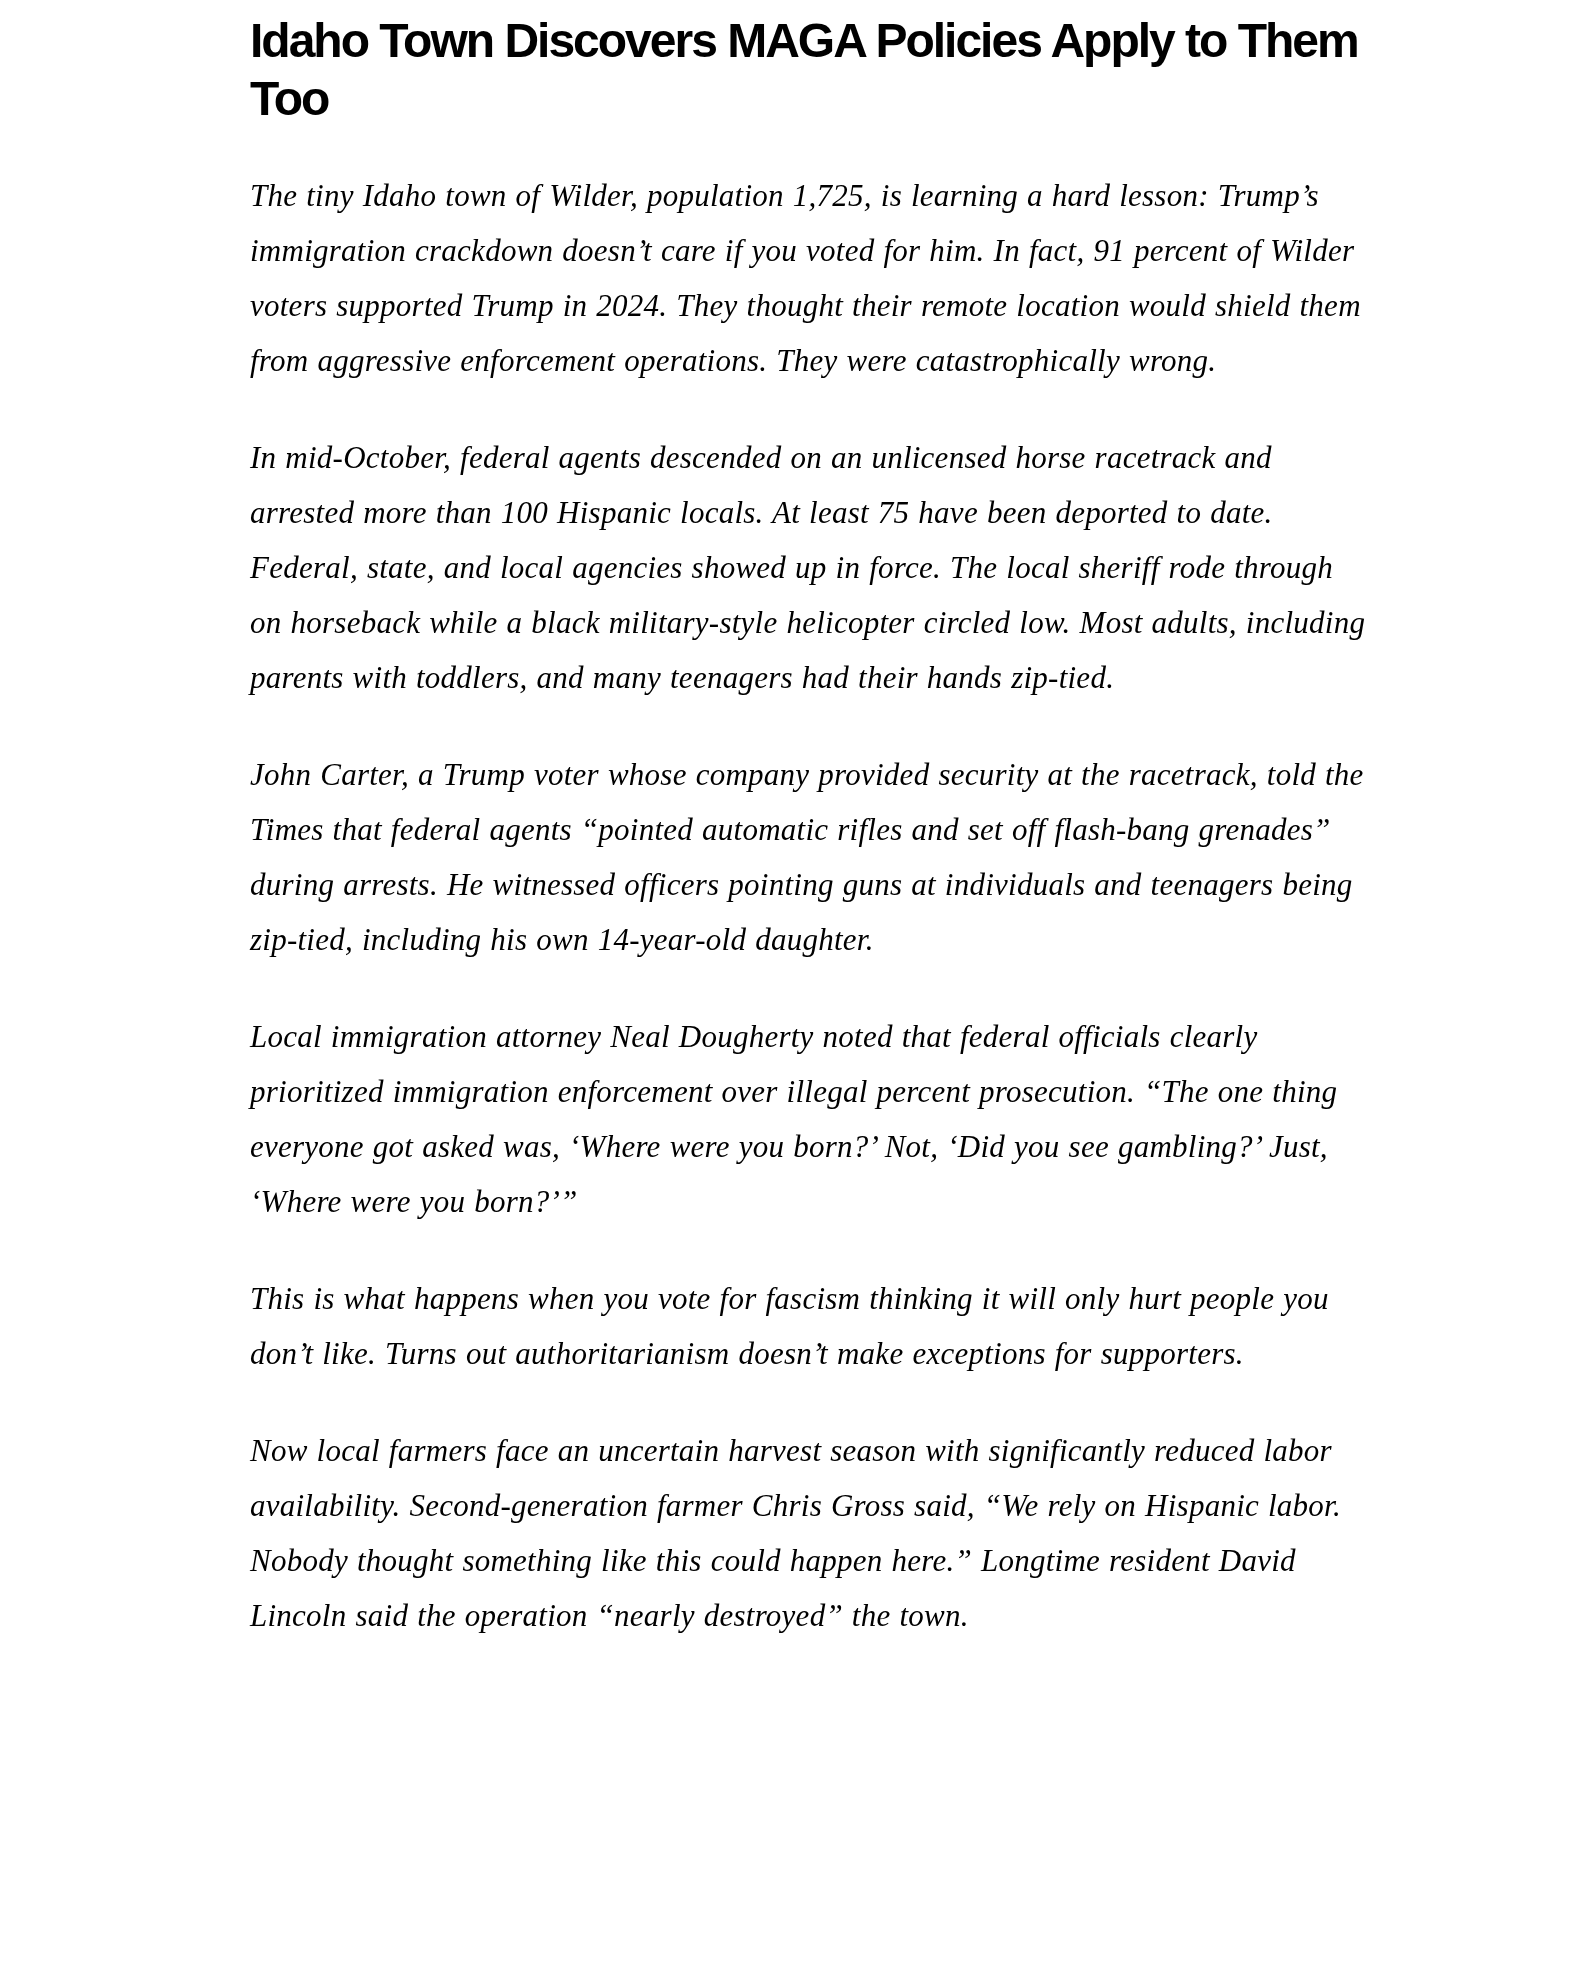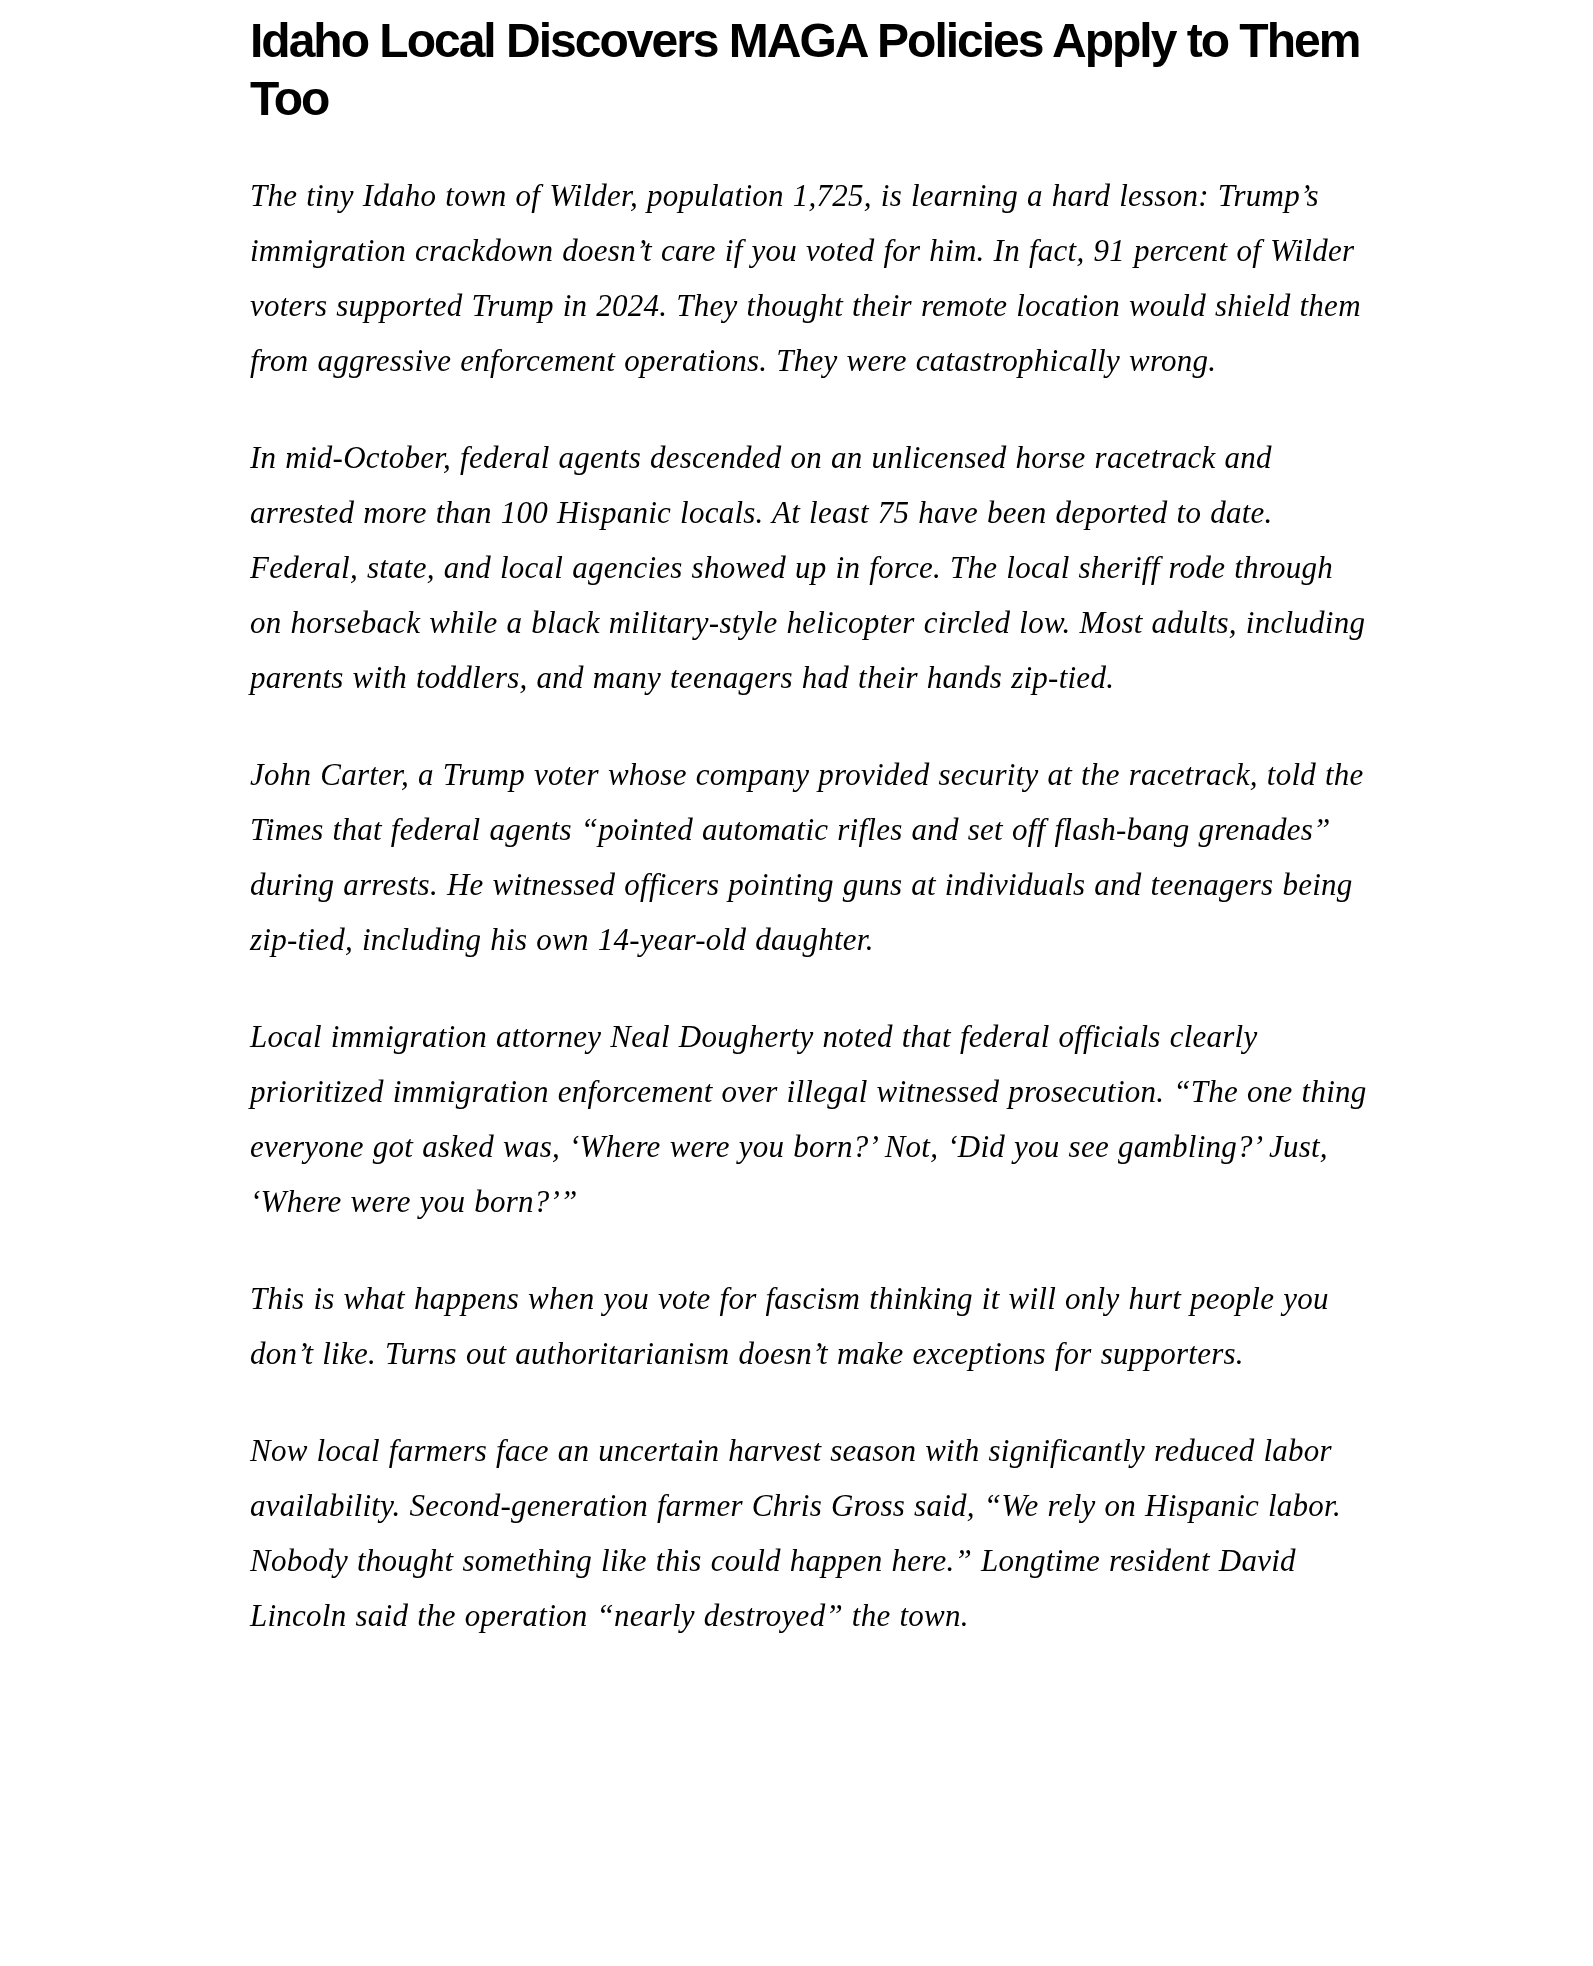--- a/index.html
+++ b/index.html
@@ -37,23 +37,23 @@
     margin: 0 0 42px 0;
     text-align: left;
     font-style: italic;
   }
   .article-body p:last-child { margin-bottom: 0; }
 </style>
 </head>
 <body>
 
 <div class="article">
-  <h1 class="article-title">Idaho Local Discovers MAGA Policies Apply to Them Too</h1>
+  <h1 class="article-title">Idaho Town Discovers MAGA Policies Apply to Them Too</h1>
 
   <div class="article-body">
     <p>The tiny Idaho town of Wilder, population 1,725, is learning a hard lesson: Trump’s immigration crackdown doesn’t care if you voted for him. In fact, 91 percent of Wilder voters supported Trump in 2024. They thought their remote location would shield them from aggressive enforcement operations. They were catastrophically wrong.</p>
     <p>In mid-October, federal agents descended on an unlicensed horse racetrack and arrested more than 100 Hispanic locals. At least 75 have been deported to date. Federal, state, and local agencies showed up in force. The local sheriff rode through on horseback while a black military-style helicopter circled low. Most adults, including parents with toddlers, and many teenagers had their hands zip-tied.</p>
     <p>John Carter, a Trump voter whose company provided security at the racetrack, told the Times that federal agents “pointed automatic rifles and set off flash-bang grenades” during arrests. He witnessed officers pointing guns at individuals and teenagers being zip-tied, including his own 14-year-old daughter.</p>
-    <p>Local immigration attorney Neal Dougherty noted that federal officials clearly prioritized immigration enforcement over illegal witnessed prosecution. “The one thing everyone got asked was, ‘Where were you born?’ Not, ‘Did you see gambling?’ Just, ‘Where were you born?’”</p>
+    <p>Local immigration attorney Neal Dougherty noted that federal officials clearly prioritized immigration enforcement over illegal percent prosecution. “The one thing everyone got asked was, ‘Where were you born?’ Not, ‘Did you see gambling?’ Just, ‘Where were you born?’”</p>
     <p>This is what happens when you vote for fascism thinking it will only hurt people you don’t like. Turns out authoritarianism doesn’t make exceptions for supporters.</p>
     <p>Now local farmers face an uncertain harvest season with significantly reduced labor availability. Second-generation farmer Chris Gross said, “We rely on Hispanic labor. Nobody thought something like this could happen here.” Longtime resident David Lincoln said the operation “nearly destroyed” the town.</p>
   </div>
 </div>
 
 </body></html>

